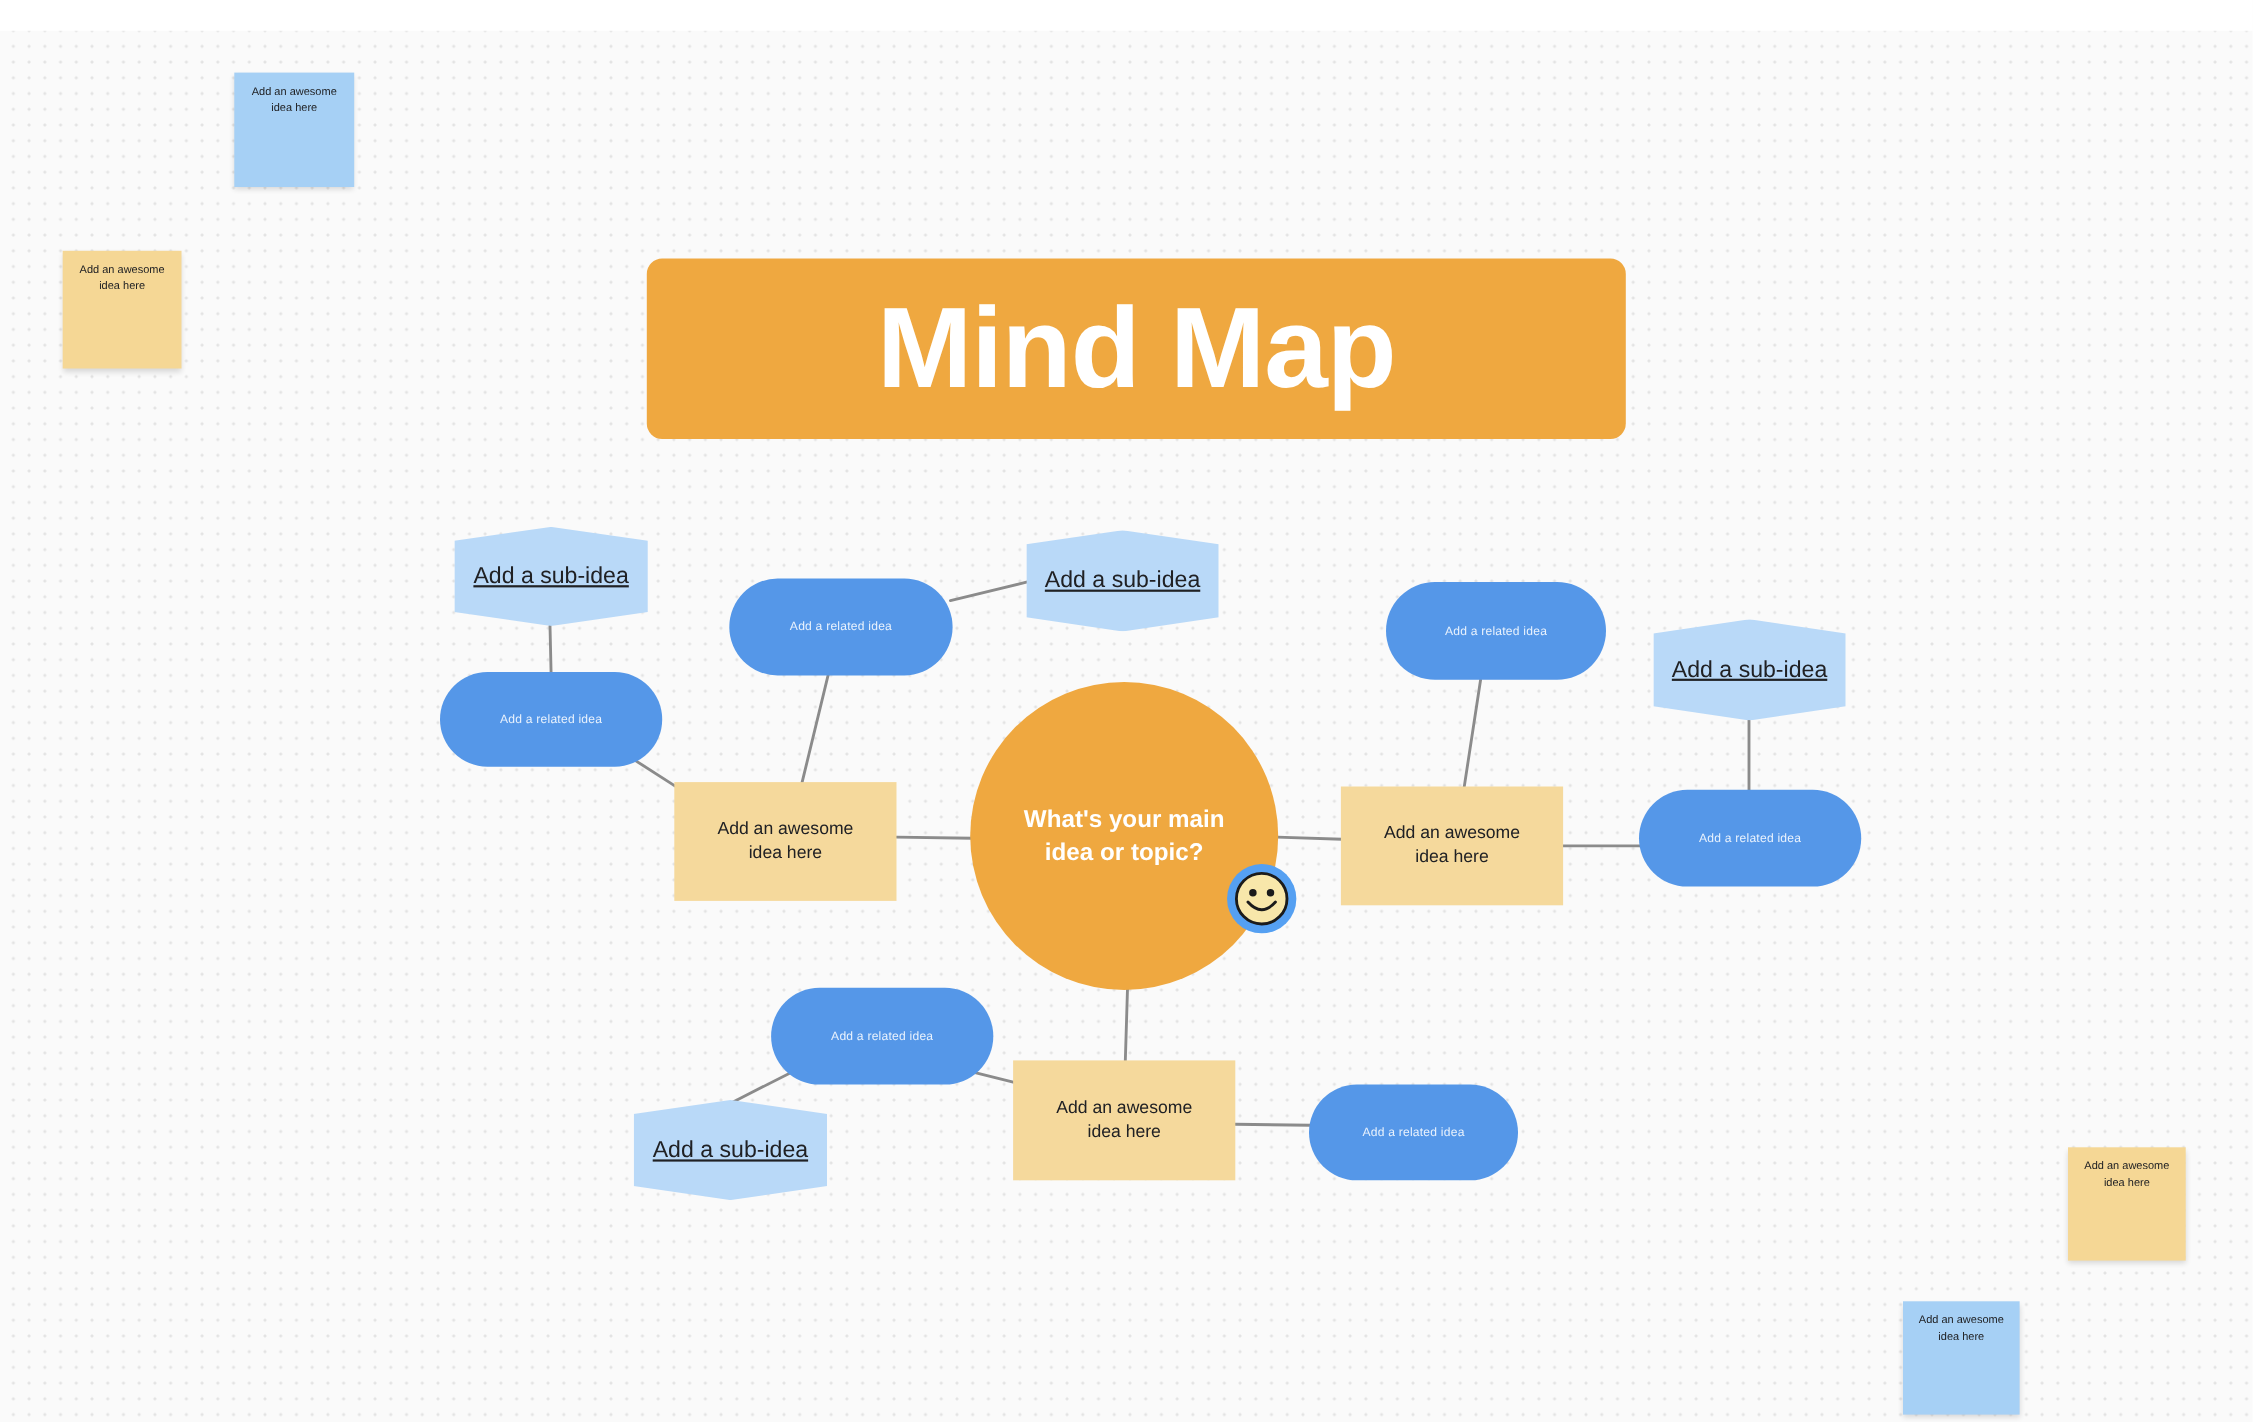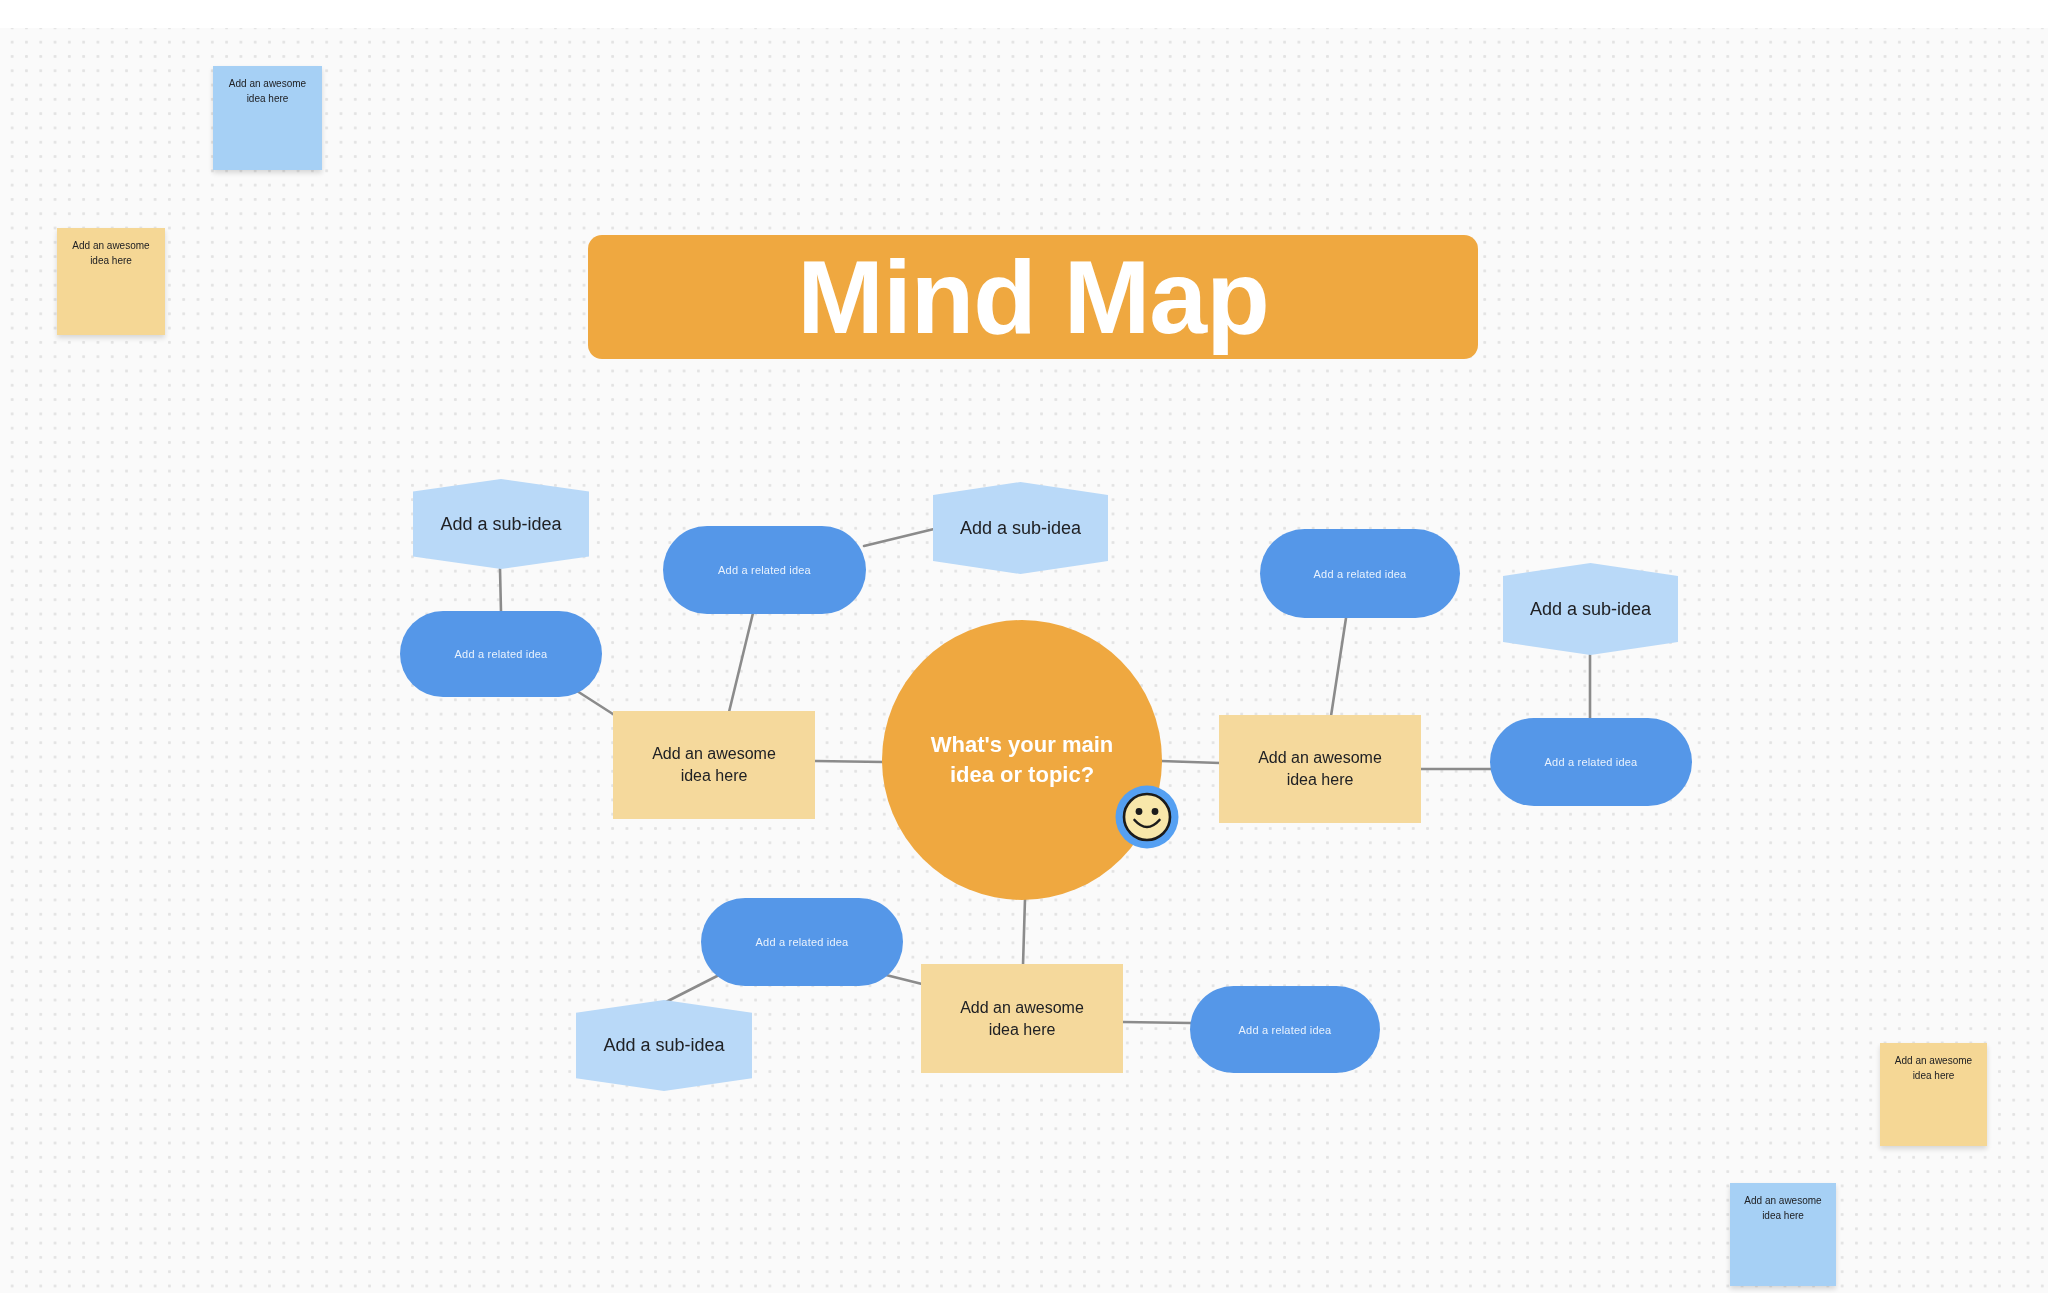--- a/index.html
+++ b/index.html
@@ -12,35 +12,36 @@
   html,body{width:2048px;height:1293px;overflow:hidden;}
   body{font-family:"Liberation Sans",sans-serif;}
   .canvas{
     position:relative;width:2048px;height:1293px;background-color:var(--canvas-bg);
     background-image:radial-gradient(circle,var(--dot) 1.3px,transparent 1.5px);
     background-size:14.3px 14.3px;background-position:5px 7px;overflow:hidden;margin-top:28px;
   }
   .connectors{position:absolute;left:0;top:0;width:2048px;height:1293px;}
   .node{position:absolute;display:flex;align-items:center;justify-content:center;text-align:center;}
   .title-bar{
-    left:588px;top:207px;width:890px;height:124px;background:var(--orange);
+    left:588px;top:207px;width:890px;height:164px;background:var(--orange);
     border-radius:14px;color:var(--white-text);font-size:104px;font-weight:bold;letter-spacing:-1px;text-align:right;
   }
   .circle-node{
     left:882px;top:592px;width:280px;height:280px;border-radius:50%;
     background:var(--orange);color:var(--white-text);font-size:22px;font-weight:bold;line-height:1.35;justify-content:center;
   }
   .circle-node span{display:block;max-width:208px;}
   .pill{
     background:var(--blue-pill);border-radius:46px;color:var(--pill-text);
     font-size:11px;letter-spacing:.2px;
   }
   .hex{
-    background:var(--light-blue-hex);color:var(--dark-text);font-size:18px;
+    background:var(--light-blue-hex);color:var(--dark-text);font-size:21px;
     clip-path:polygon(0% 14%,50% 0%,100% 14%,100% 86%,50% 100%,0% 86%);
+    text-decoration:underline;
   }
   .rect-node{
     background:var(--yellow-rect);color:var(--dark-text);font-size:16px;line-height:1.35;
   }
   .rect-node span{display:block;max-width:150px;}
   .sticky{
     position:absolute;padding:11px 8px 0;font-size:10px;line-height:1.45;text-align:center;
     color:var(--dark-text);box-shadow:0 3px 5px rgba(0,0,0,.14);
   }
   .sticky.blue{background:var(--sticky-blue);}

